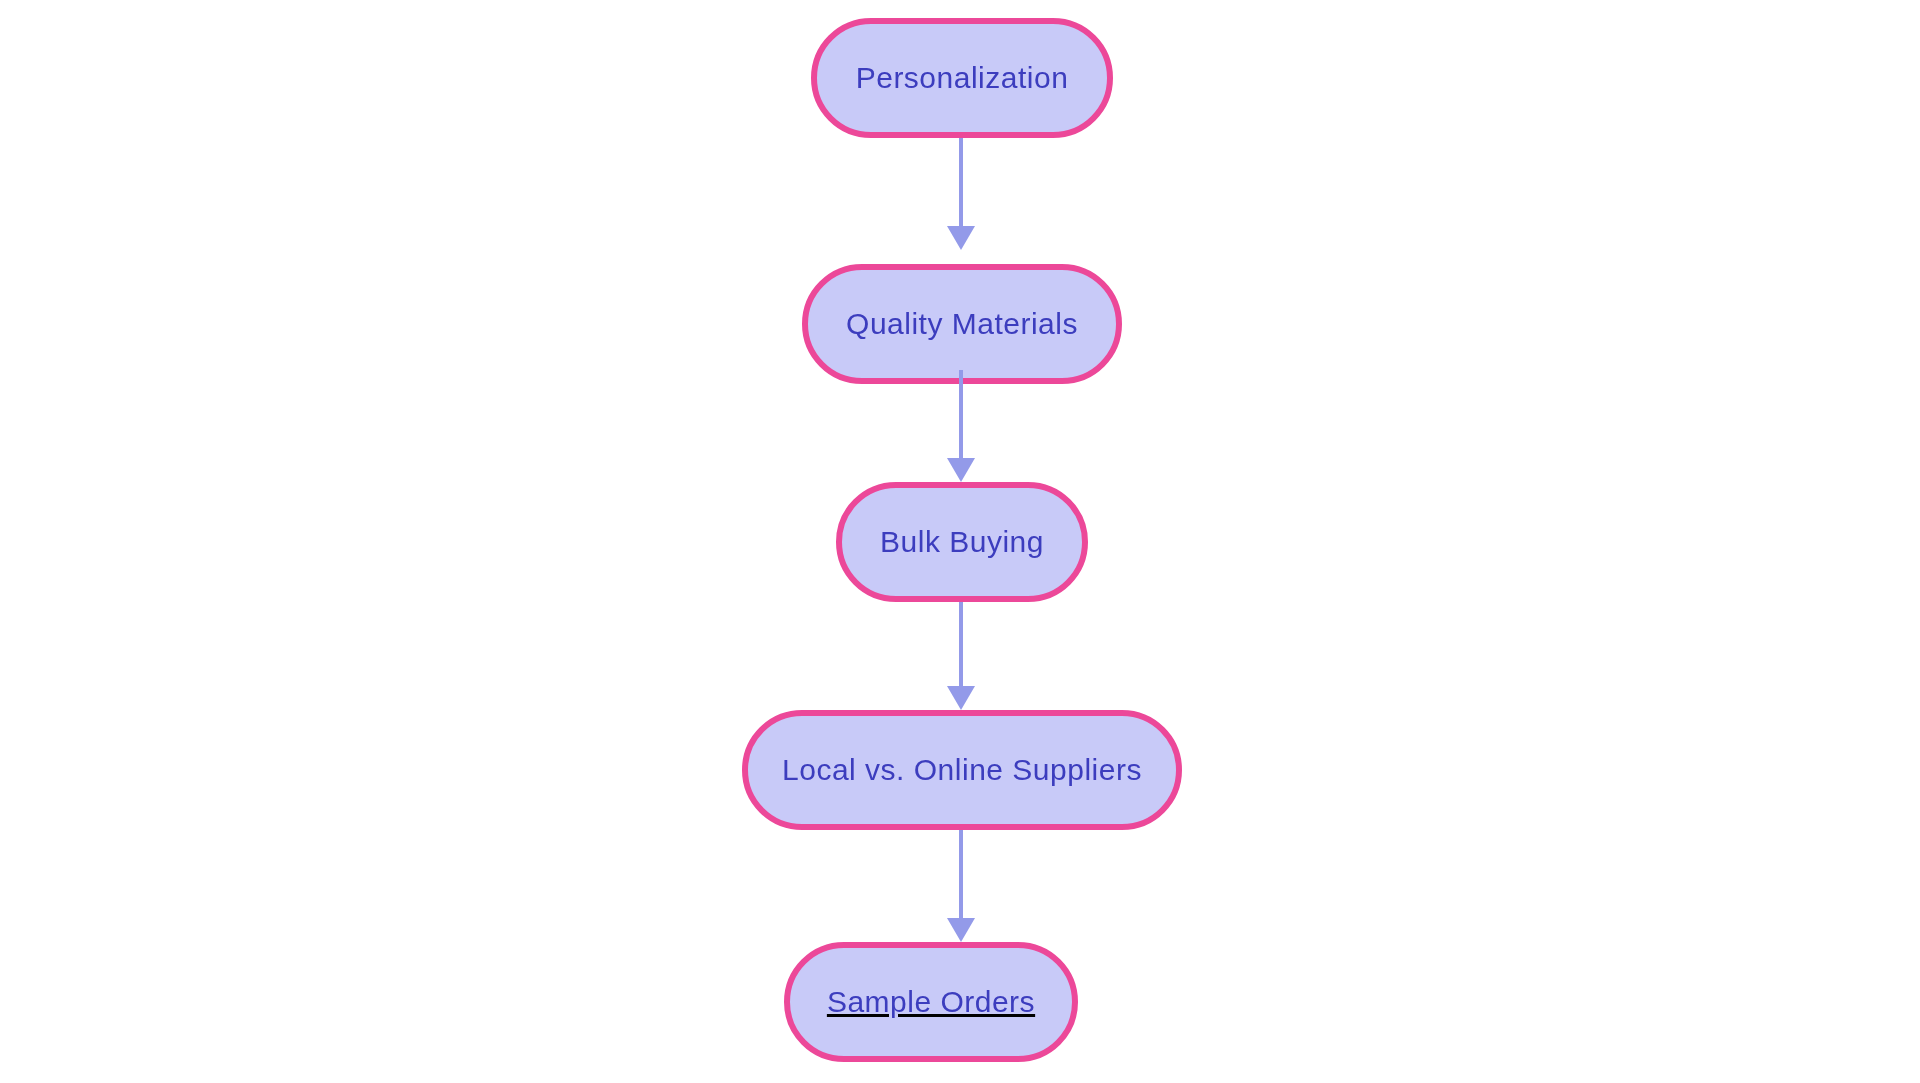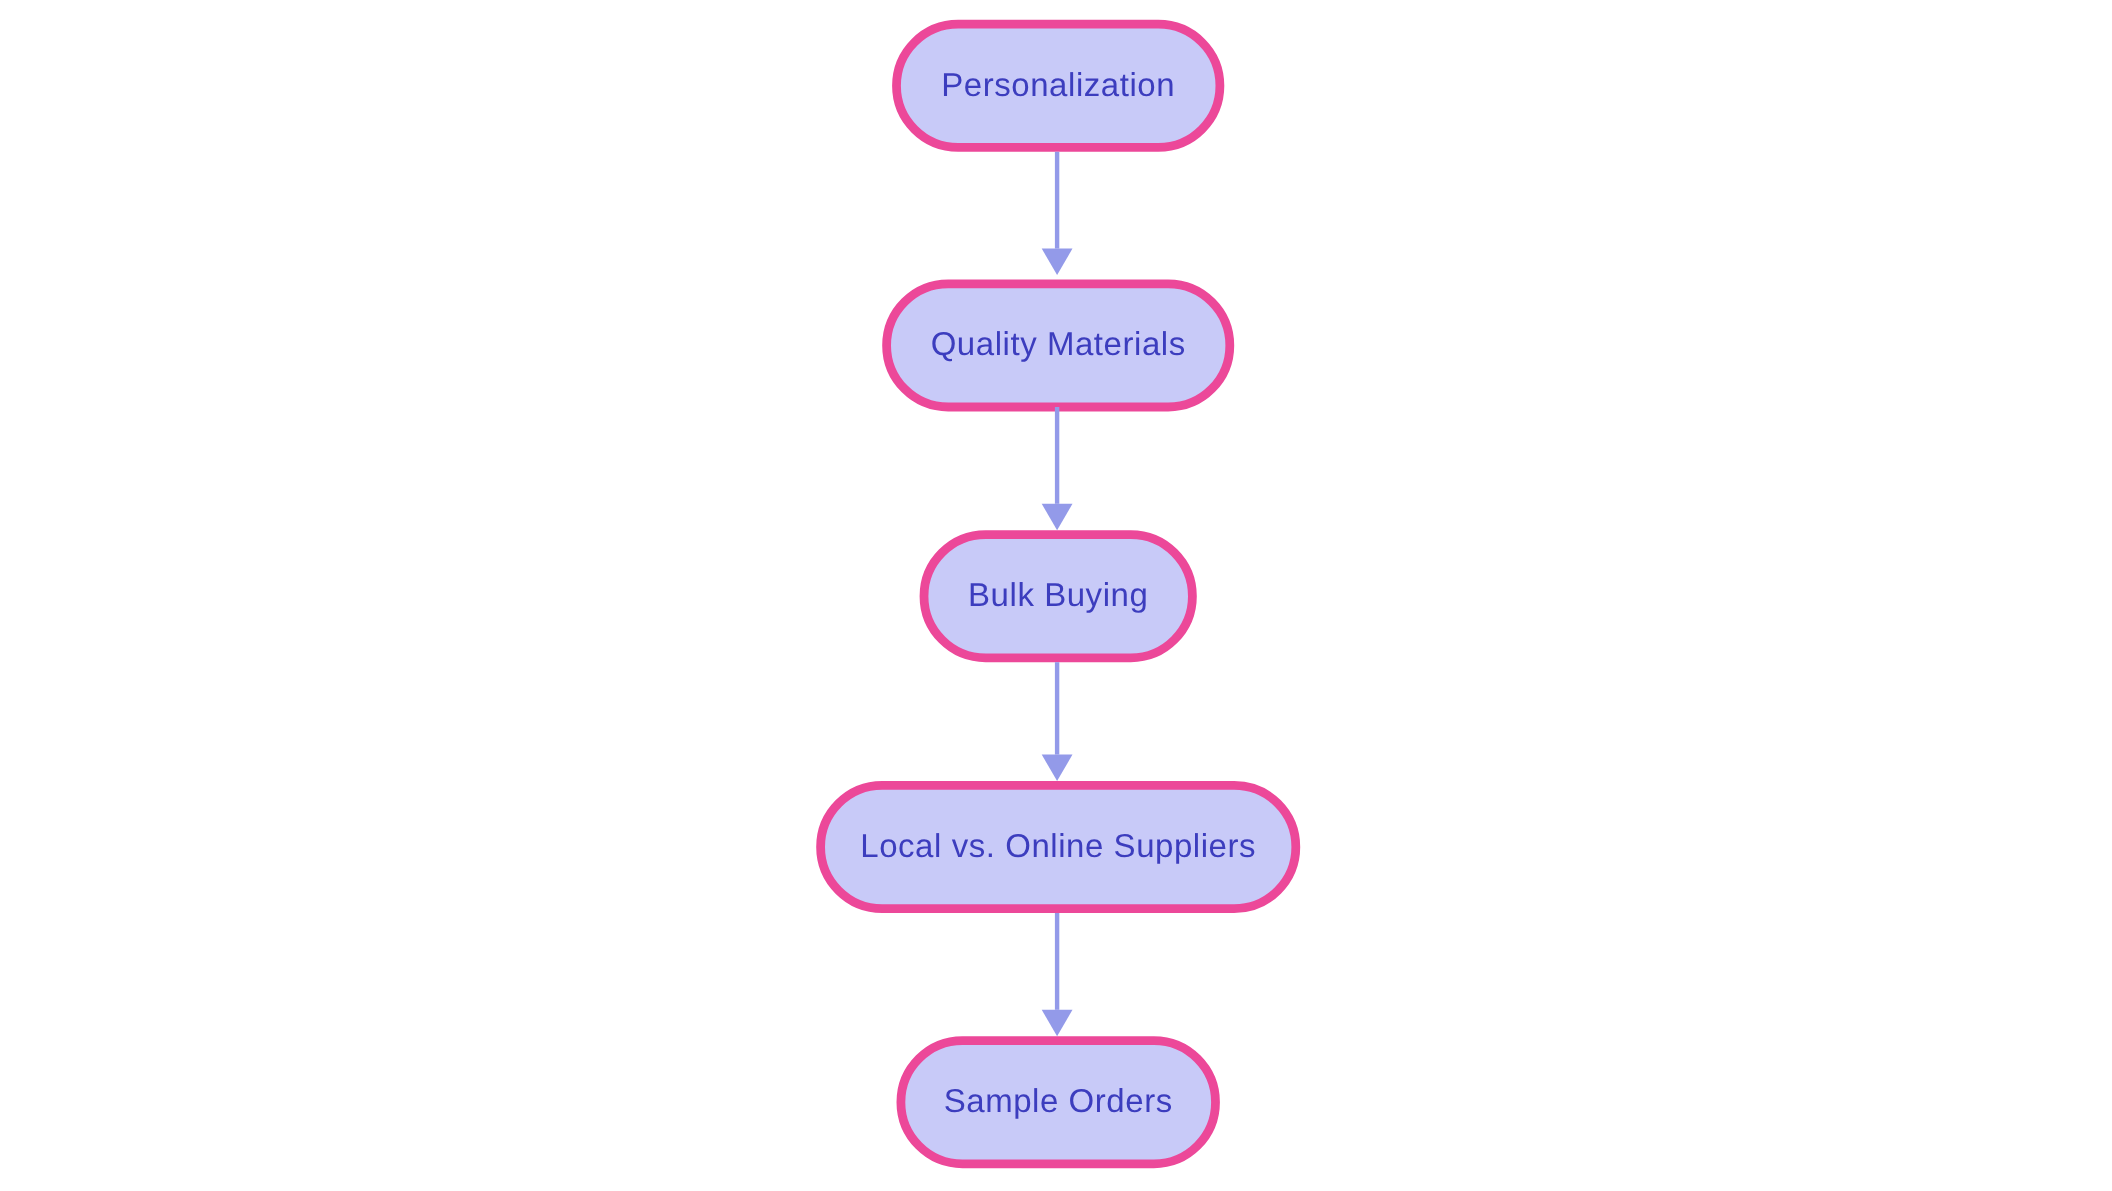--- a/index.html
+++ b/index.html
@@ -12,21 +12,21 @@
     position: relative;
     width: 1920px;
     height: 1083px;
     background: #ffffff;
     overflow: hidden;
   }
   .flow-node {
     position: absolute;
     height: 120px;
     background: #c8caf8;
-    border: 8px solid #ec4899;
+    border: 6px solid #ec4899;
     border-radius: 60px;
     box-sizing: border-box;
     display: flex;
     align-items: center;
     justify-content: center;
   }
   .flow-node .node-label {
     color: #3c3dbe;
     font-size: 30px;
     font-weight: 400;
@@ -47,24 +47,24 @@
   }
   .arrow-head {
     width: 0;
     height: 0;
     border-left: 14px solid transparent;
     border-right: 14px solid transparent;
     border-top: 24px solid #939ae9;
   }
   
   #node-0 { left: 811px; top: 18px;  width: 302px; }
-  #node-1 { left: 802px; top: 254px; width: 320px; }
+  #node-1 { left: 802px; top: 264px; width: 320px; }
   #node-2 { left: 836px; top: 482px; width: 252px; text-align: center; }
   #node-3 { left: 742px; top: 710px; width: 440px; }
-  #node-4 { left: 815px; top: 942px; width: 294px; }
+  #node-4 { left: 784px; top: 942px; width: 294px; text-decoration: underline; }
   
   #arrow-0 { left: 947px; top: 138px; height: 112px; }
   #arrow-1 { left: 947px; top: 370px; height: 112px; }
   #arrow-2 { left: 947px; top: 602px; height: 108px; }
   #arrow-3 { left: 947px; top: 830px; height: 112px; }
 </style>
 </head>
 <body>
 
 <div class="canvas">

